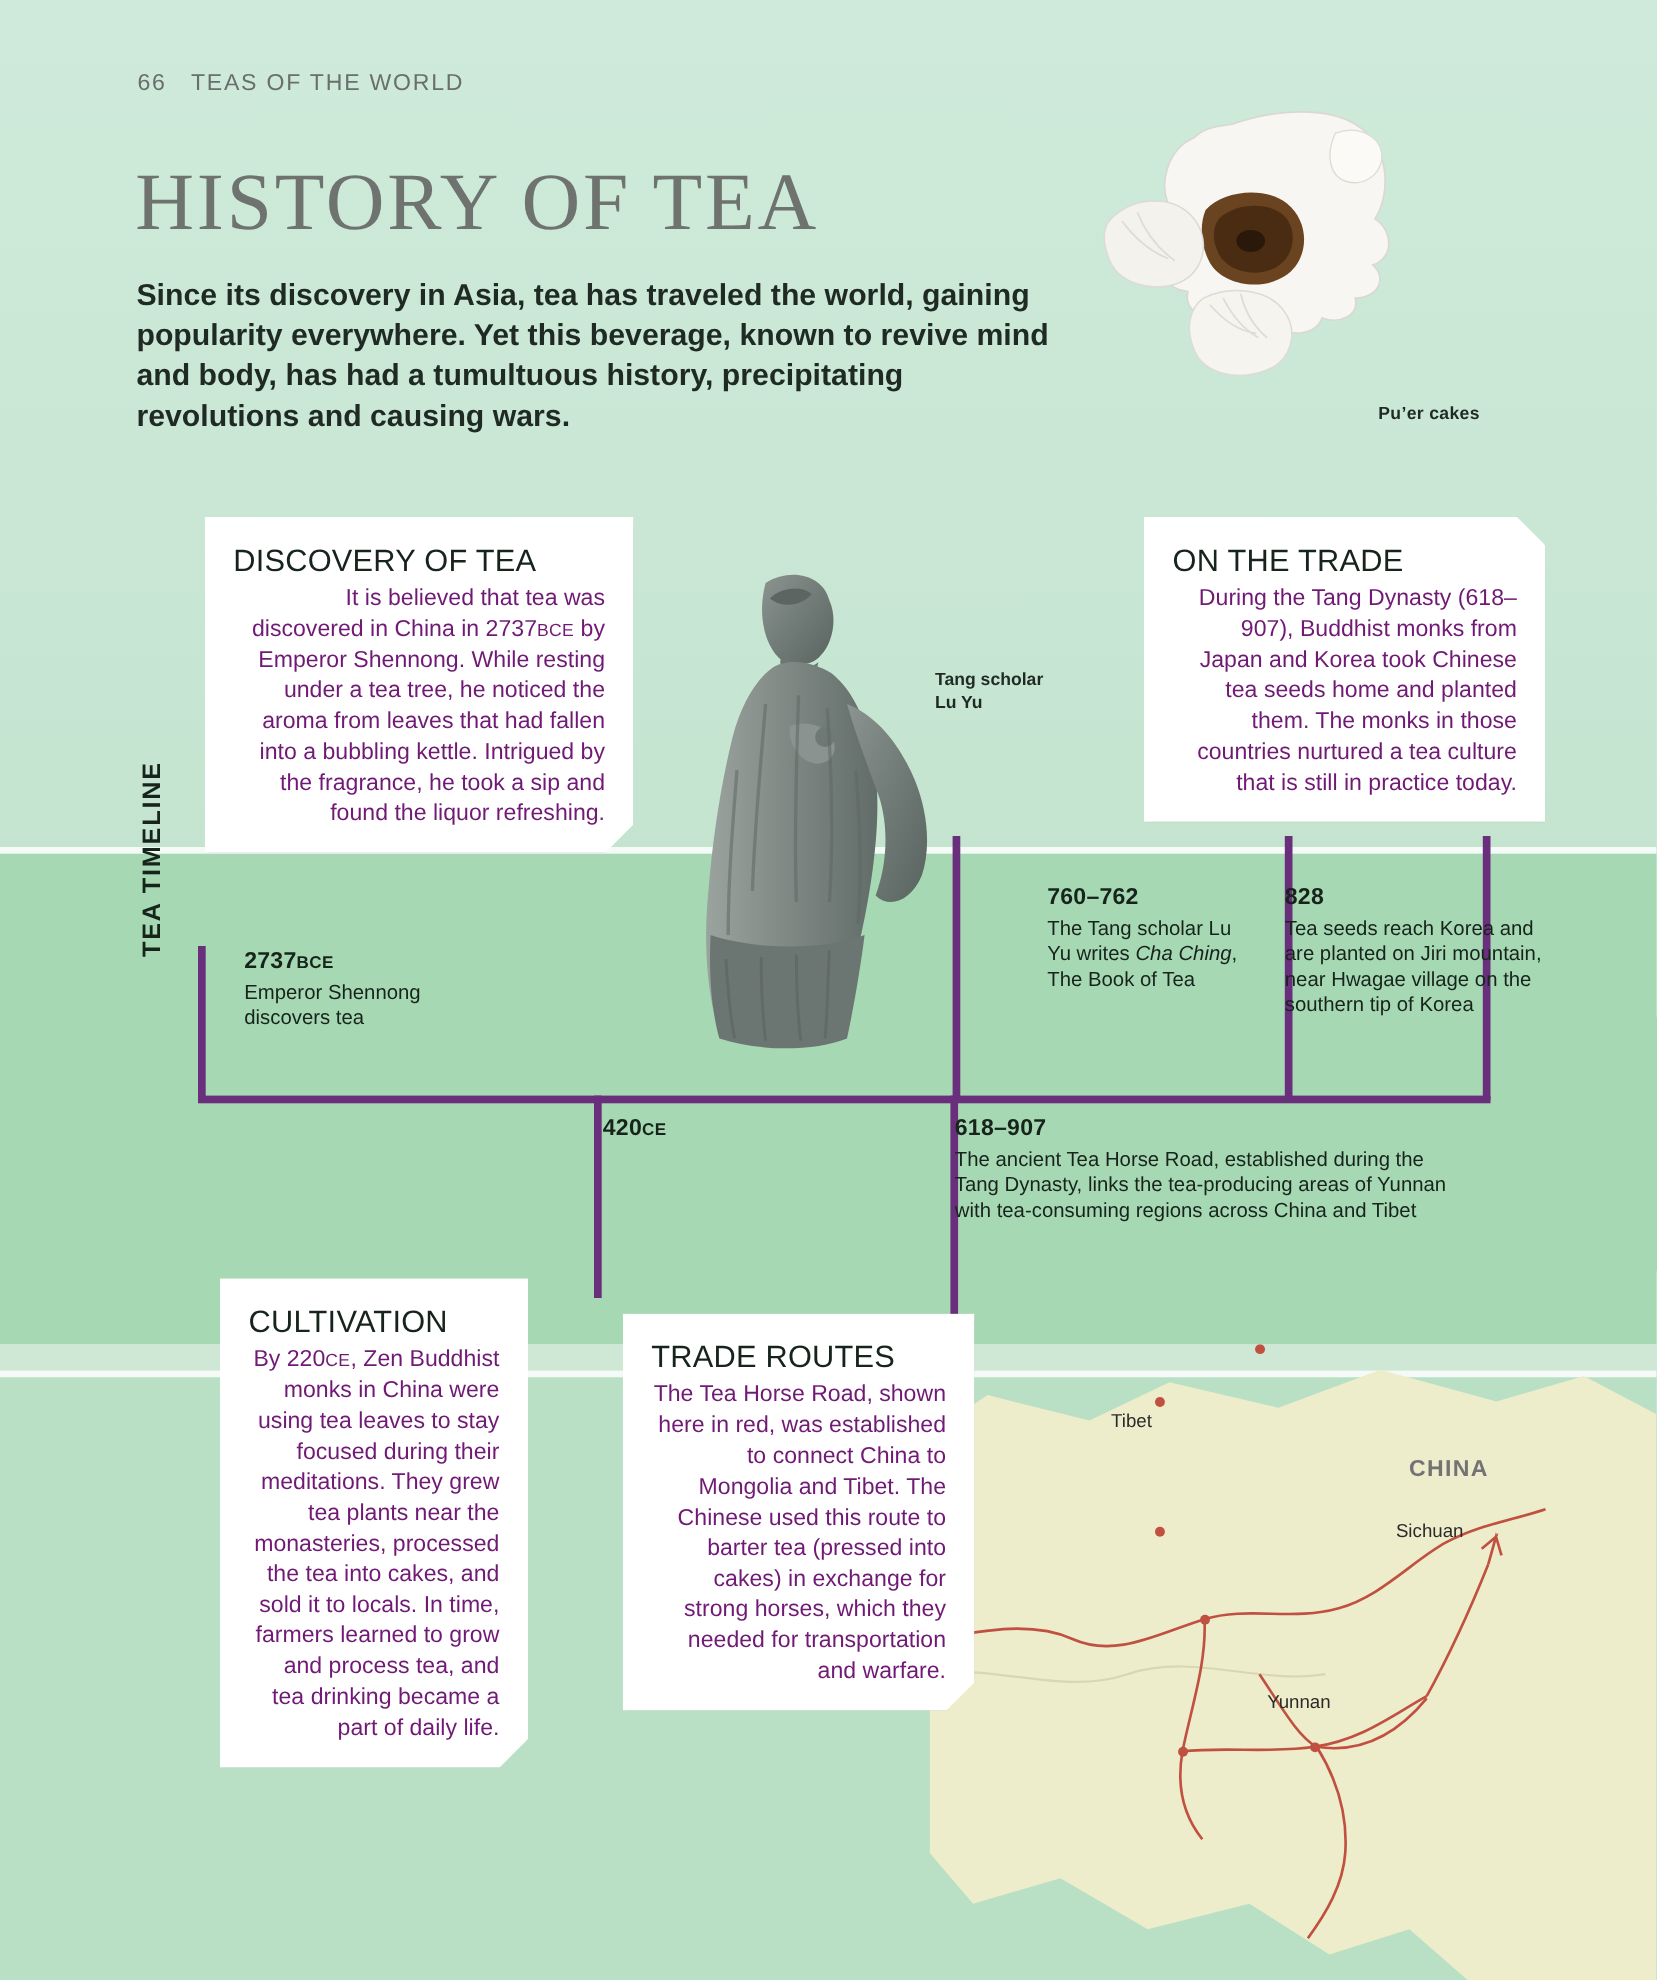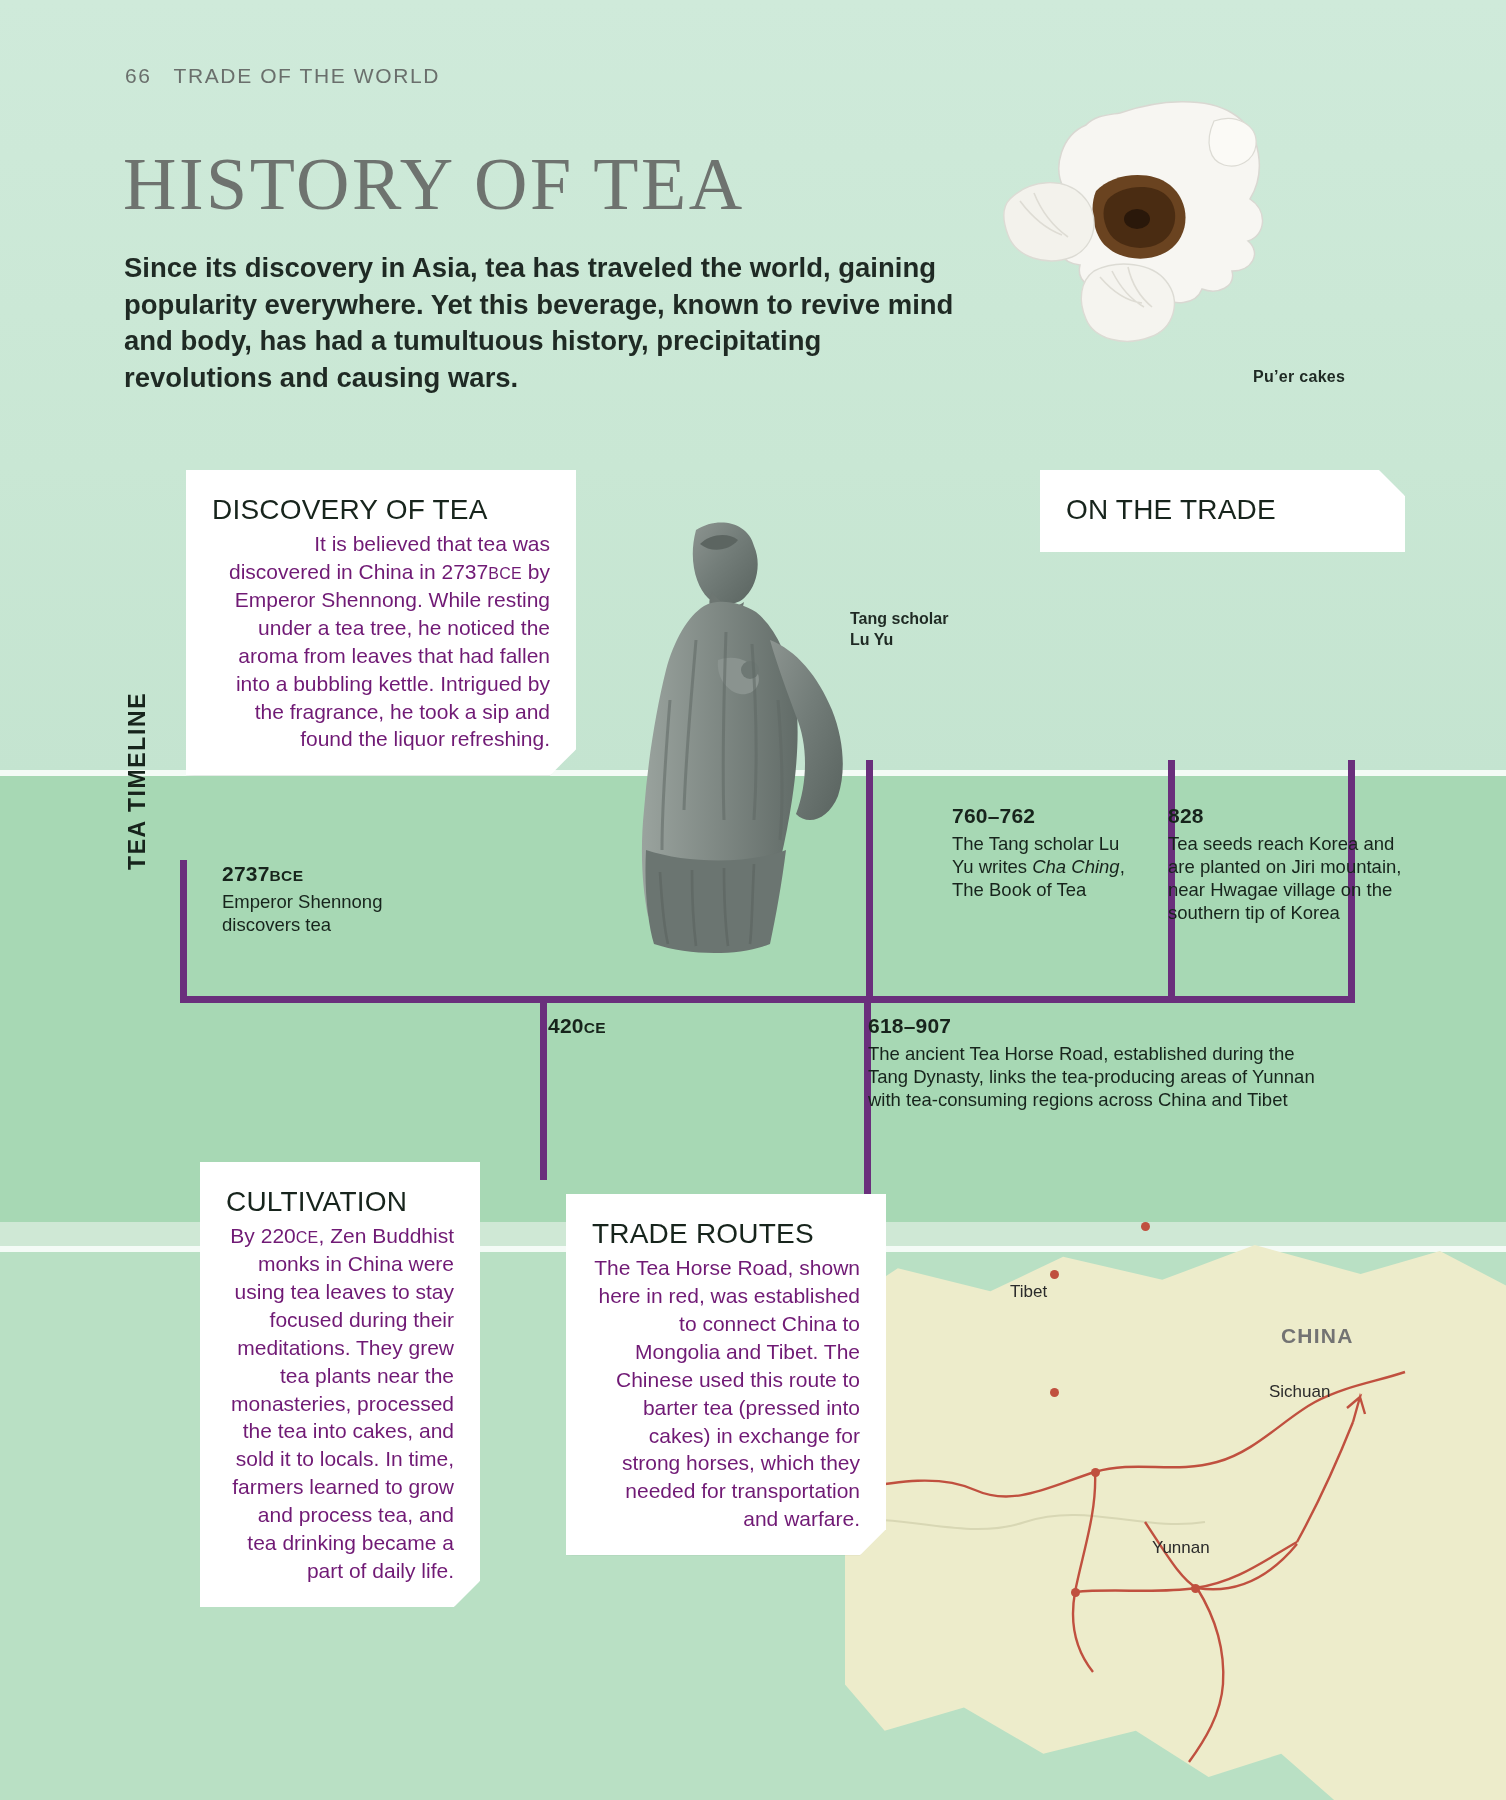--- a/index.html
+++ b/index.html
@@ -162,21 +162,21 @@
   <div class="map-dot" style="left:296px"></div>
   <div class="map-dot" style="left:346px; top:362px"></div>
 </div>
 <div class="map-label" style="left:1687px"></div>
 <div class="map-label" style="left:1010px; top:1282px">Tibet</div>
 <div class="map-label country" style="left:1281px; top:1324px">CHINA</div>
 <div class="map-label" style="left:1269px; top:1382px">Sichuan</div>
 <div class="map-label" style="left:1152px; top:1538px">Yunnan</div>
 
 <div class="folio">
-  <span class="num">66</span><span>TRADE OF THE WORLD</span>
+  <span class="num">66</span><span>TEAS OF THE WORLD</span>
 </div>
 <h1 class="title">HISTORY OF TEA</h1>
 <div class="standfirst">Since its discovery in Asia, tea has traveled the world, gaining popularity everywhere. Yet this beverage, known to revive mind and body, has had a tumultuous history, precipitating revolutions and causing wars.</div>
 
 <div class="puer-photo">
   <svg viewBox="0 0 270 260" width="270" height="260">
     <g>
       <path d="M120 18 C160 4 206 2 232 18 C262 36 266 78 250 104 C268 116 266 140 248 146
                C262 158 252 176 232 176 C236 192 218 200 202 194 C196 210 172 212 160 200
                C142 214 118 208 112 192 C92 198 76 186 80 170 C60 168 52 150 64 138
@@ -279,20 +279,21 @@
   <div class="tl-body">The ancient Tea Horse Road, established during the Tang Dynasty, links the tea-producing areas of Yunnan with tea-consuming regions across China and Tibet</div>
 </div>
 
 <div class="callout" style="left:186px; top:470px; width:390px;">
   <h2>DISCOVERY OF TEA</h2>
   <p><span>It is believed that tea was discovered in China in 2737</span><span class="sc">BCE</span><span> by Emperor Shennong. While resting under a tea tree, he noticed the aroma from leaves that had fallen into a bubbling kettle. Intrigued by the fragrance, he took a sip and found the liquor refreshing.</span></p>
 </div>
 
 <div class="callout fold-tr" style="left:1040px; top:470px; width:365px;">
   <h2>ON THE TRADE</h2>
+  <p>During the Tang Dynasty (618–907), Buddhist monks from Japan and Korea took Chinese tea seeds home and planted them. The monks in those countries nurtured a tea culture that is still in practice today.</p>
 </div>
 
 <div class="callout" style="left:200px; top:1162px; width:280px;">
   <h2>CULTIVATION</h2>
   <p><span>By 220</span><span class="sc">CE</span><span>, Zen Buddhist monks in China were using tea leaves to stay focused during their meditations. They grew tea plants near the monasteries, processed the tea into cakes, and sold it to locals. In time, farmers learned to grow and process tea, and tea drinking became a part of daily life.</span></p>
 </div>
 
 <div class="callout" style="left:566px; top:1194px; width:320px;">
   <h2>TRADE ROUTES</h2>
   <p>The Tea Horse Road, shown here in red, was established to connect China to Mongolia and Tibet. The Chinese used this route to barter tea (pressed into cakes) in exchange for strong horses, which they needed for transportation and warfare.</p>

